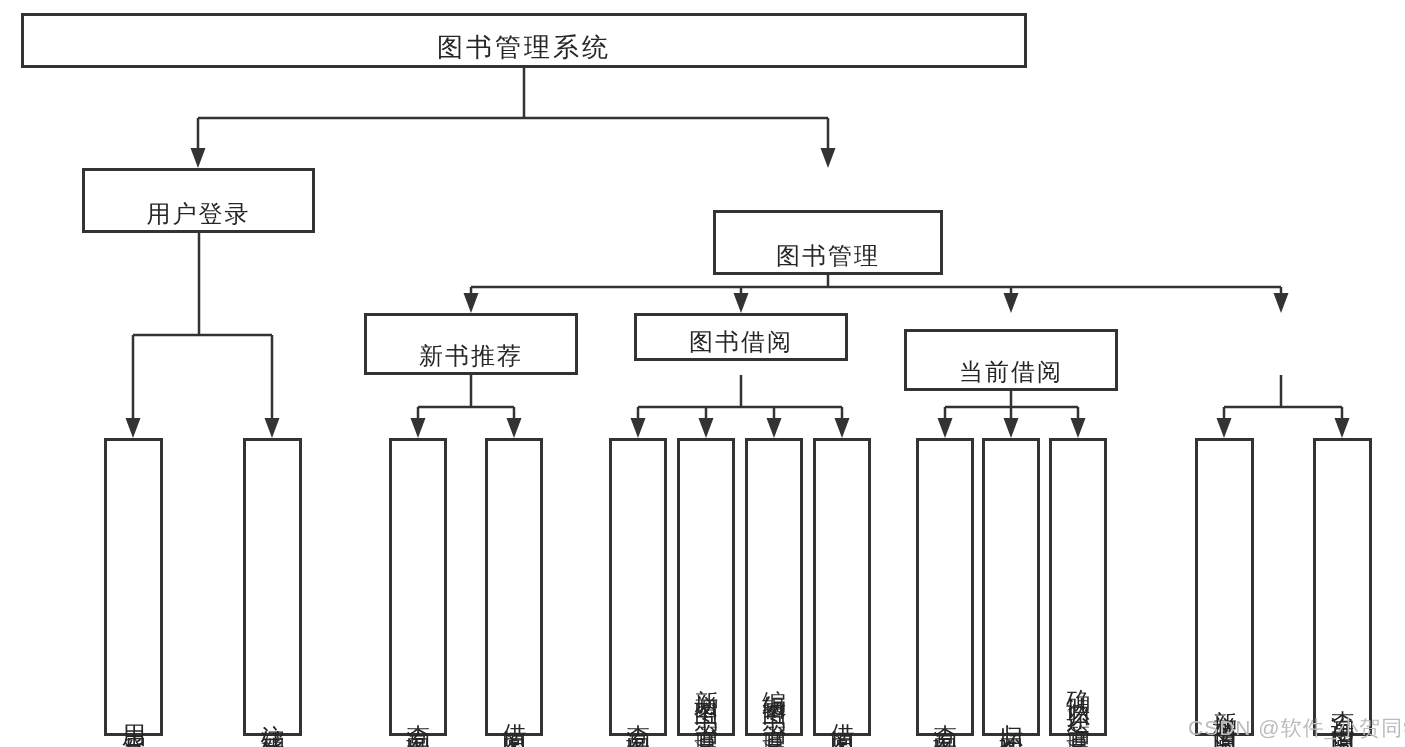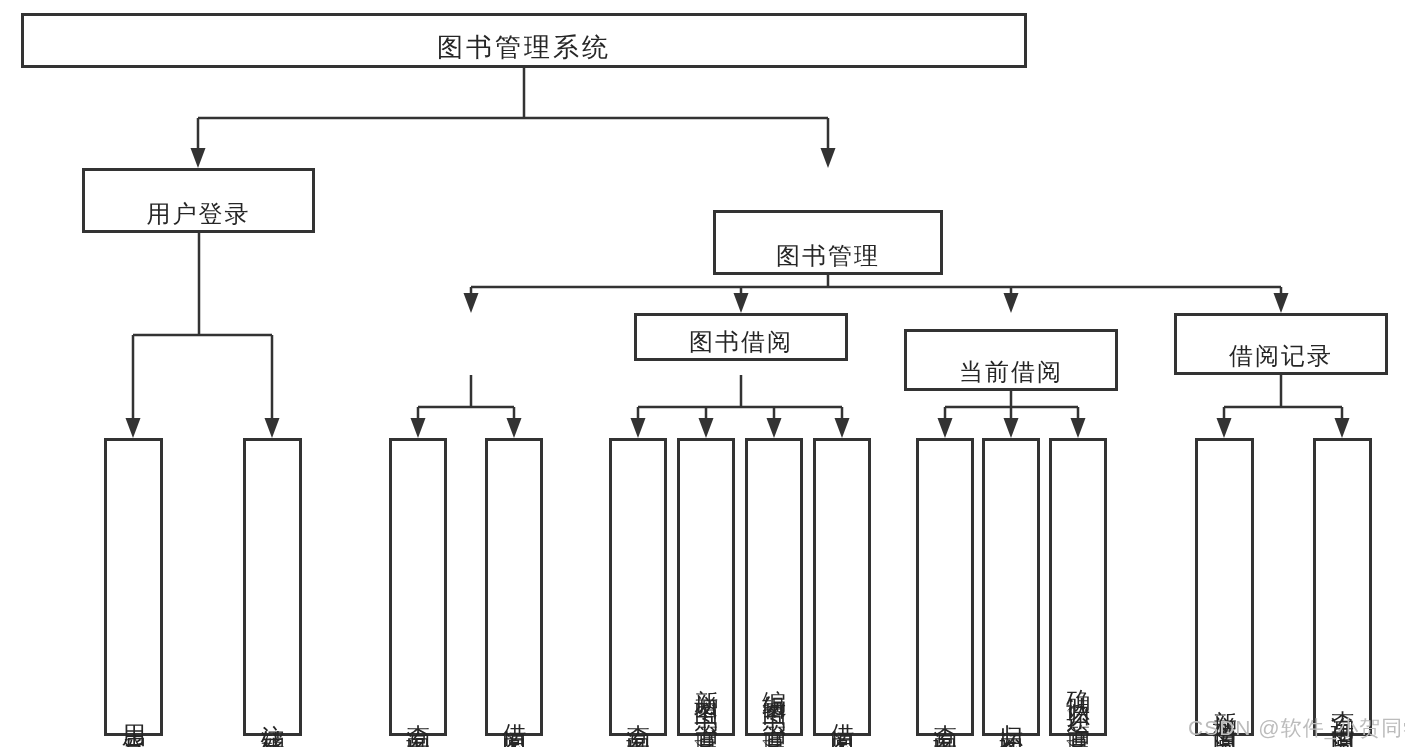--- a/index.html
+++ b/index.html
@@ -83,28 +83,28 @@
     <span class="rootlabel">图书管理系统</span>
   </div>
 
   <div class="box" style="left:82px; top:168px; width:233px; height:65px;">
     <span class="hlabel">用户登录</span>
   </div>
   <div class="box" style="left:713px; top:168px; width:230px; height:65px;margin-top:42px;">
     <span class="hlabel">图书管理</span>
   </div>
 
+  <div class="box" style="left:364px; top:313px; width:214px; height:62px;">
+    <span class="hlabel">新书推荐</span>
+  </div>
   <div class="box" style="left:634px; top:313px; width:214px; height:48px;">
     <span class="hlabel">图书借阅</span>
   </div>
   <div class="box" style="left:904px; top:313px; width:214px; height:62px;margin-top:16px;">
     <span class="hlabel">当前借阅</span>
-  </div>
-  <div class="box" style="left:1174px; top:313px; width:214px; height:62px;">
-    <span class="hlabel">借阅记录</span>
   </div>
 
   <div class="box" style="left:104px; top:438px; width:59px; height:298px;">
     <span class="vlabel">用户登录</span>
   </div>
   <div class="box" style="left:243px; top:438px; width:59px; height:298px;">
     <span class="vlabel">注销登录</span>
   </div>
 
   <div class="box" style="left:389px; top:438px; width:58px; height:298px;">

